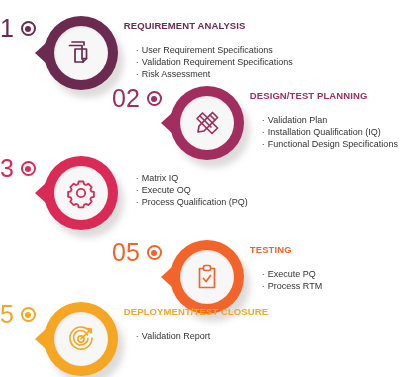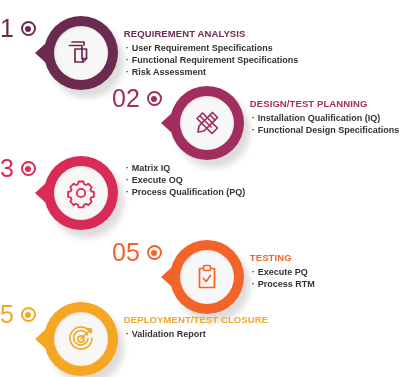--- a/index.html
+++ b/index.html
@@ -123,28 +123,27 @@
   .text-block {
     flex: 0 0 auto;
     padding-top: 4px;
     margin-left: 6px;
   }
   .step-title {
     font-size: 9.5px;
     font-weight: bold;
     line-height: 12px;
     letter-spacing: 0.1px;
-    margin: 8px 0 1px 0;
+    margin: 0 0 1px 0;
     white-space: pre-line;
   }
   .bullets {
     list-style: none;
-    margin: 2px;
+    margin: 12px;
     padding: 0;
-    font-weight: bold;
   }
   .bullets li {
     font-size: 9px;
     line-height: 12px;
     color: #333333;
     white-space: nowrap;
   }
   .bullets li::before {
     content: "\00B7";
     margin-right: 3px;
@@ -171,21 +170,21 @@
           <path d="M4.5 8.5h12.5v13.5"></path>
           <path d="M10 12h11.5v9.5l-3.5 3.5H10z"></path>
           <path d="M21.5 21.5H18v3.5"></path>
         </svg>
       </div>
     </div>
     <div class="text-block">
       <div class="step-title">REQUIREMENT ANALYSIS</div>
       <ul class="bullets">
         <li>User Requirement Specifications</li>
-        <li>Functional Requirement Specifications</li>
+        <li>Validation Requirement Specifications</li>
         <li>Risk Assessment</li>
       </ul>
     </div>
   </div>
 
   <div class="step" style="left:112px; top:86px; color:#A12E5E;">
     <div class="num-group">
       <span class="step-number">02</span>
       <span class="target-dot"></span>
     </div>
@@ -199,20 +198,21 @@
           <path d="M19 8l5 5"></path>
           <path d="M7.5 8.5l4-3 15.5 15.5-3 4z" transform="rotate(0 16 16)" opacity="0"></path>
           <path d="M6 11.5l5.5-5.5 15 15-5.5 5.5z"></path>
           <path d="M9 9l2 2M12 12l2 2M15 15l2 2M18 18l2 2"></path>
         </svg>
       </div>
     </div>
     <div class="text-block">
       <div class="step-title">DESIGN/TEST PLANNING</div>
       <ul class="bullets">
+        <li>Validation Plan</li>
         <li>Installation Qualification (IQ)</li>
         <li>Functional Design Specifications</li>
       </ul>
     </div>
   </div>
 
   <div class="step" style="left:-14px; top:156px; color:#D92B55;">
     <div class="num-group">
       <span class="step-number">03</span>
       <span class="target-dot"></span>

